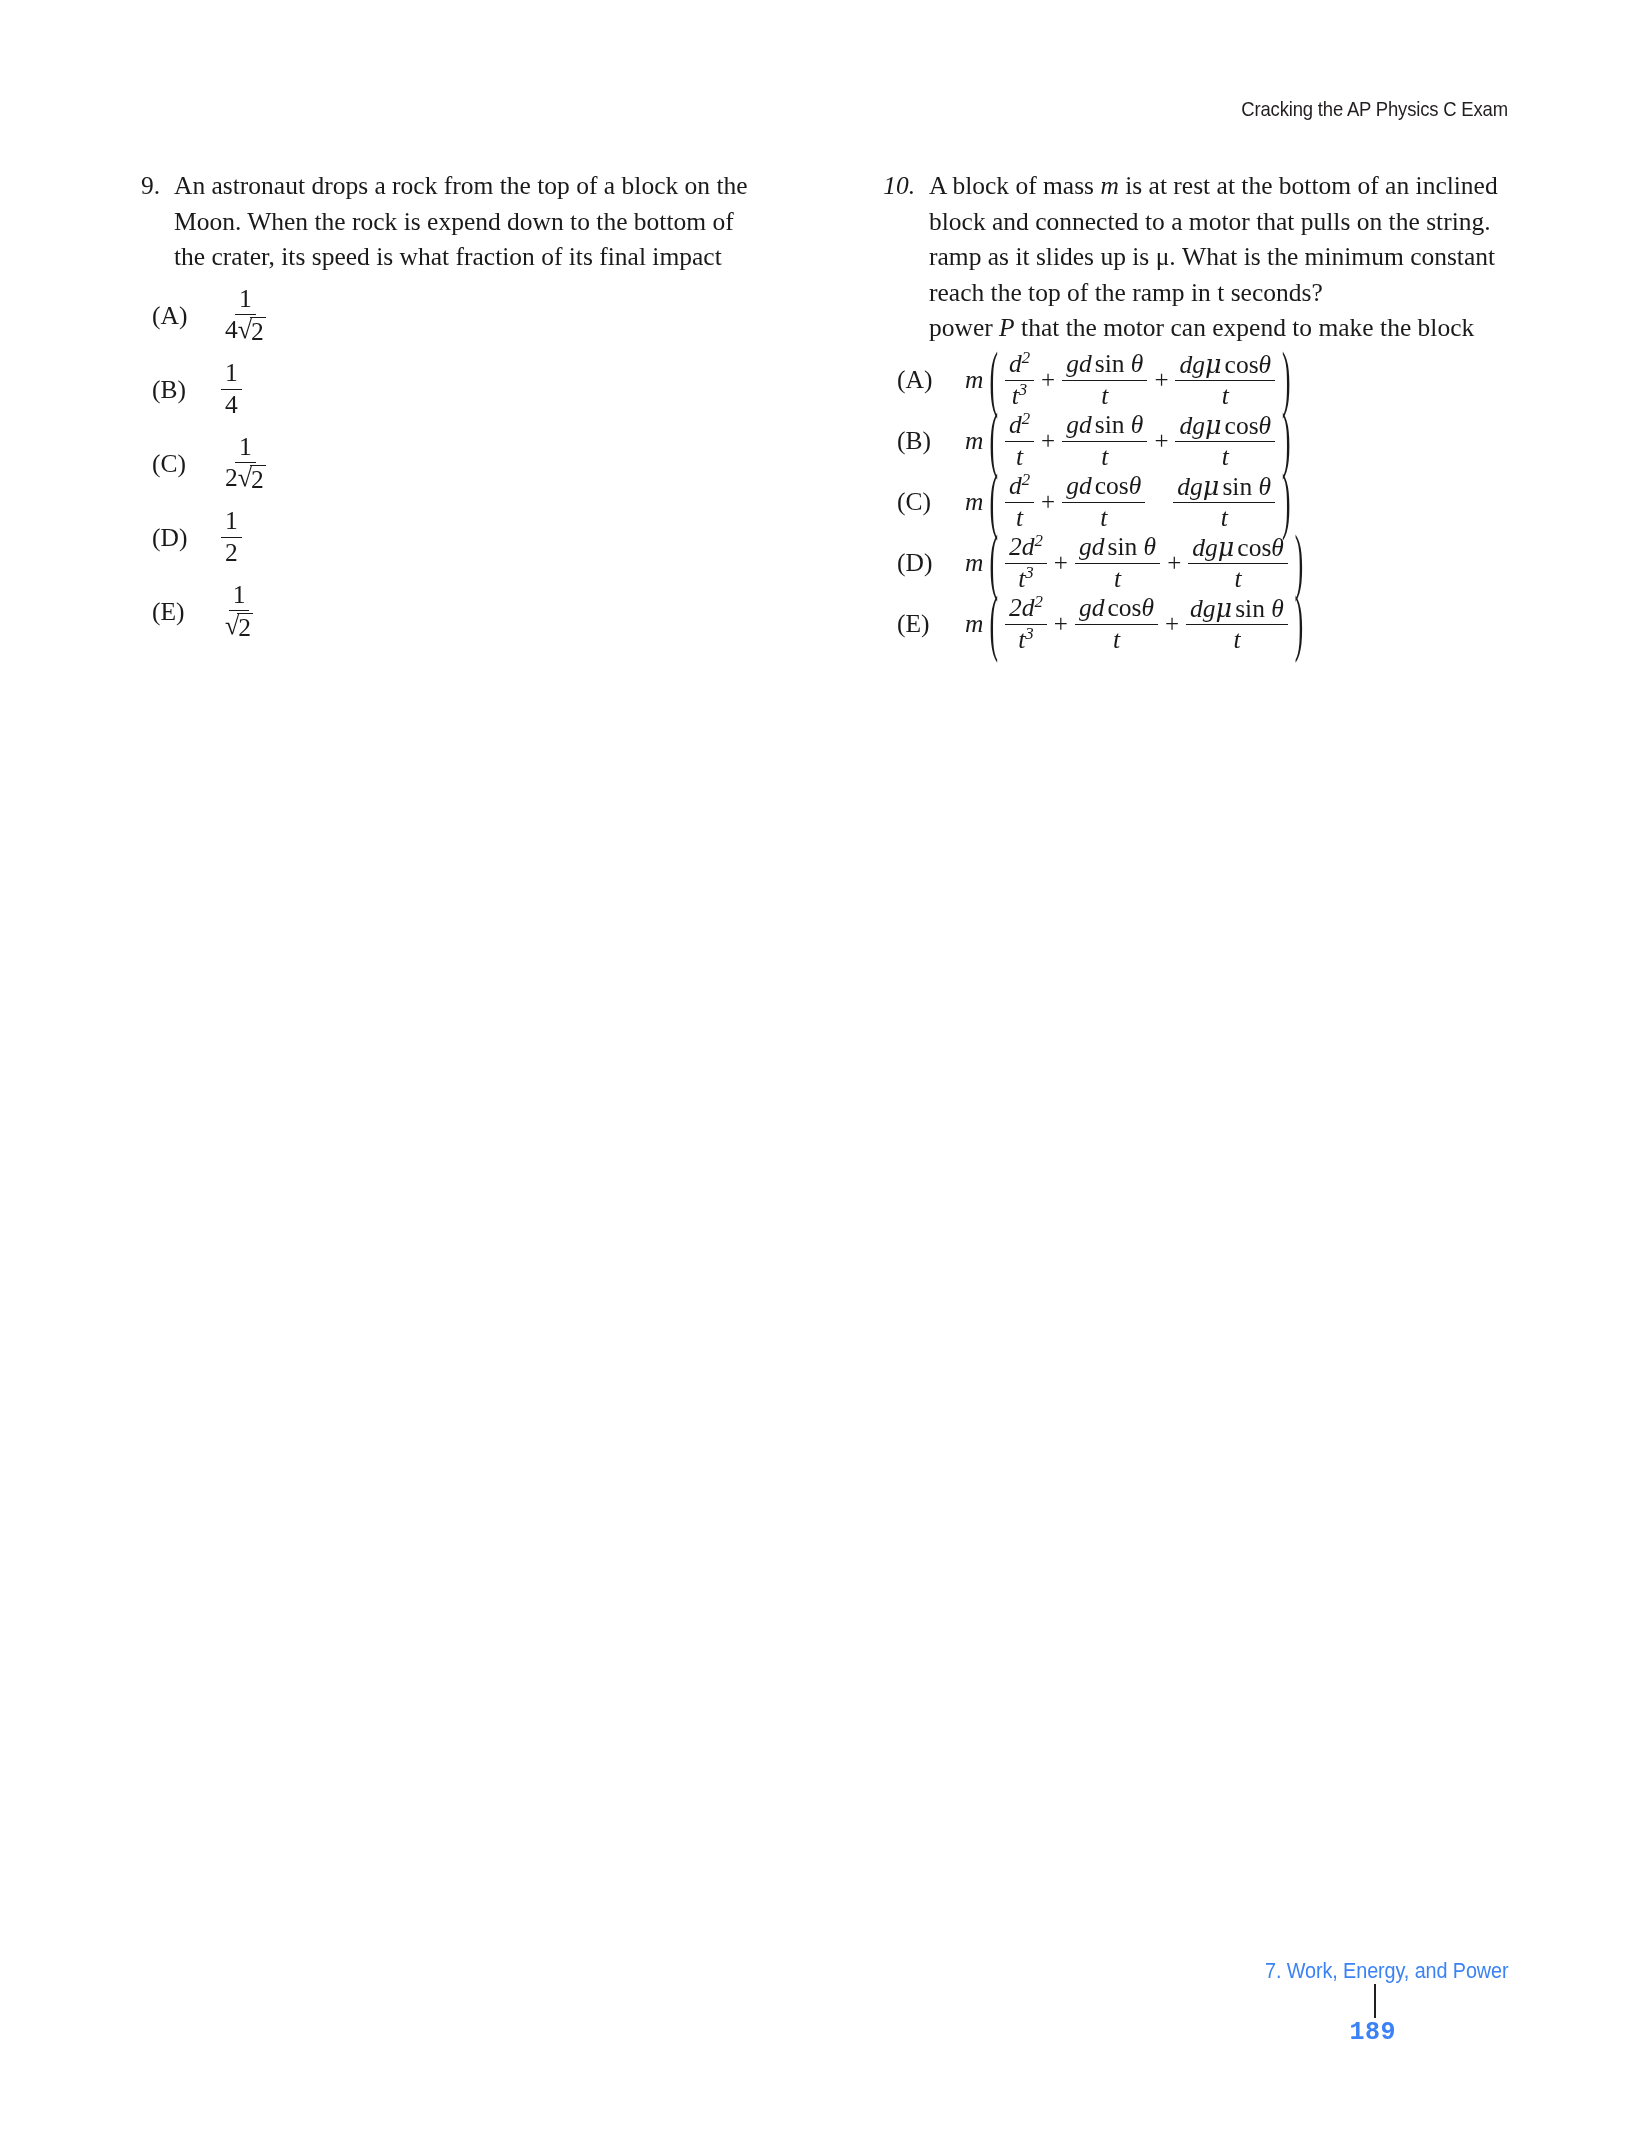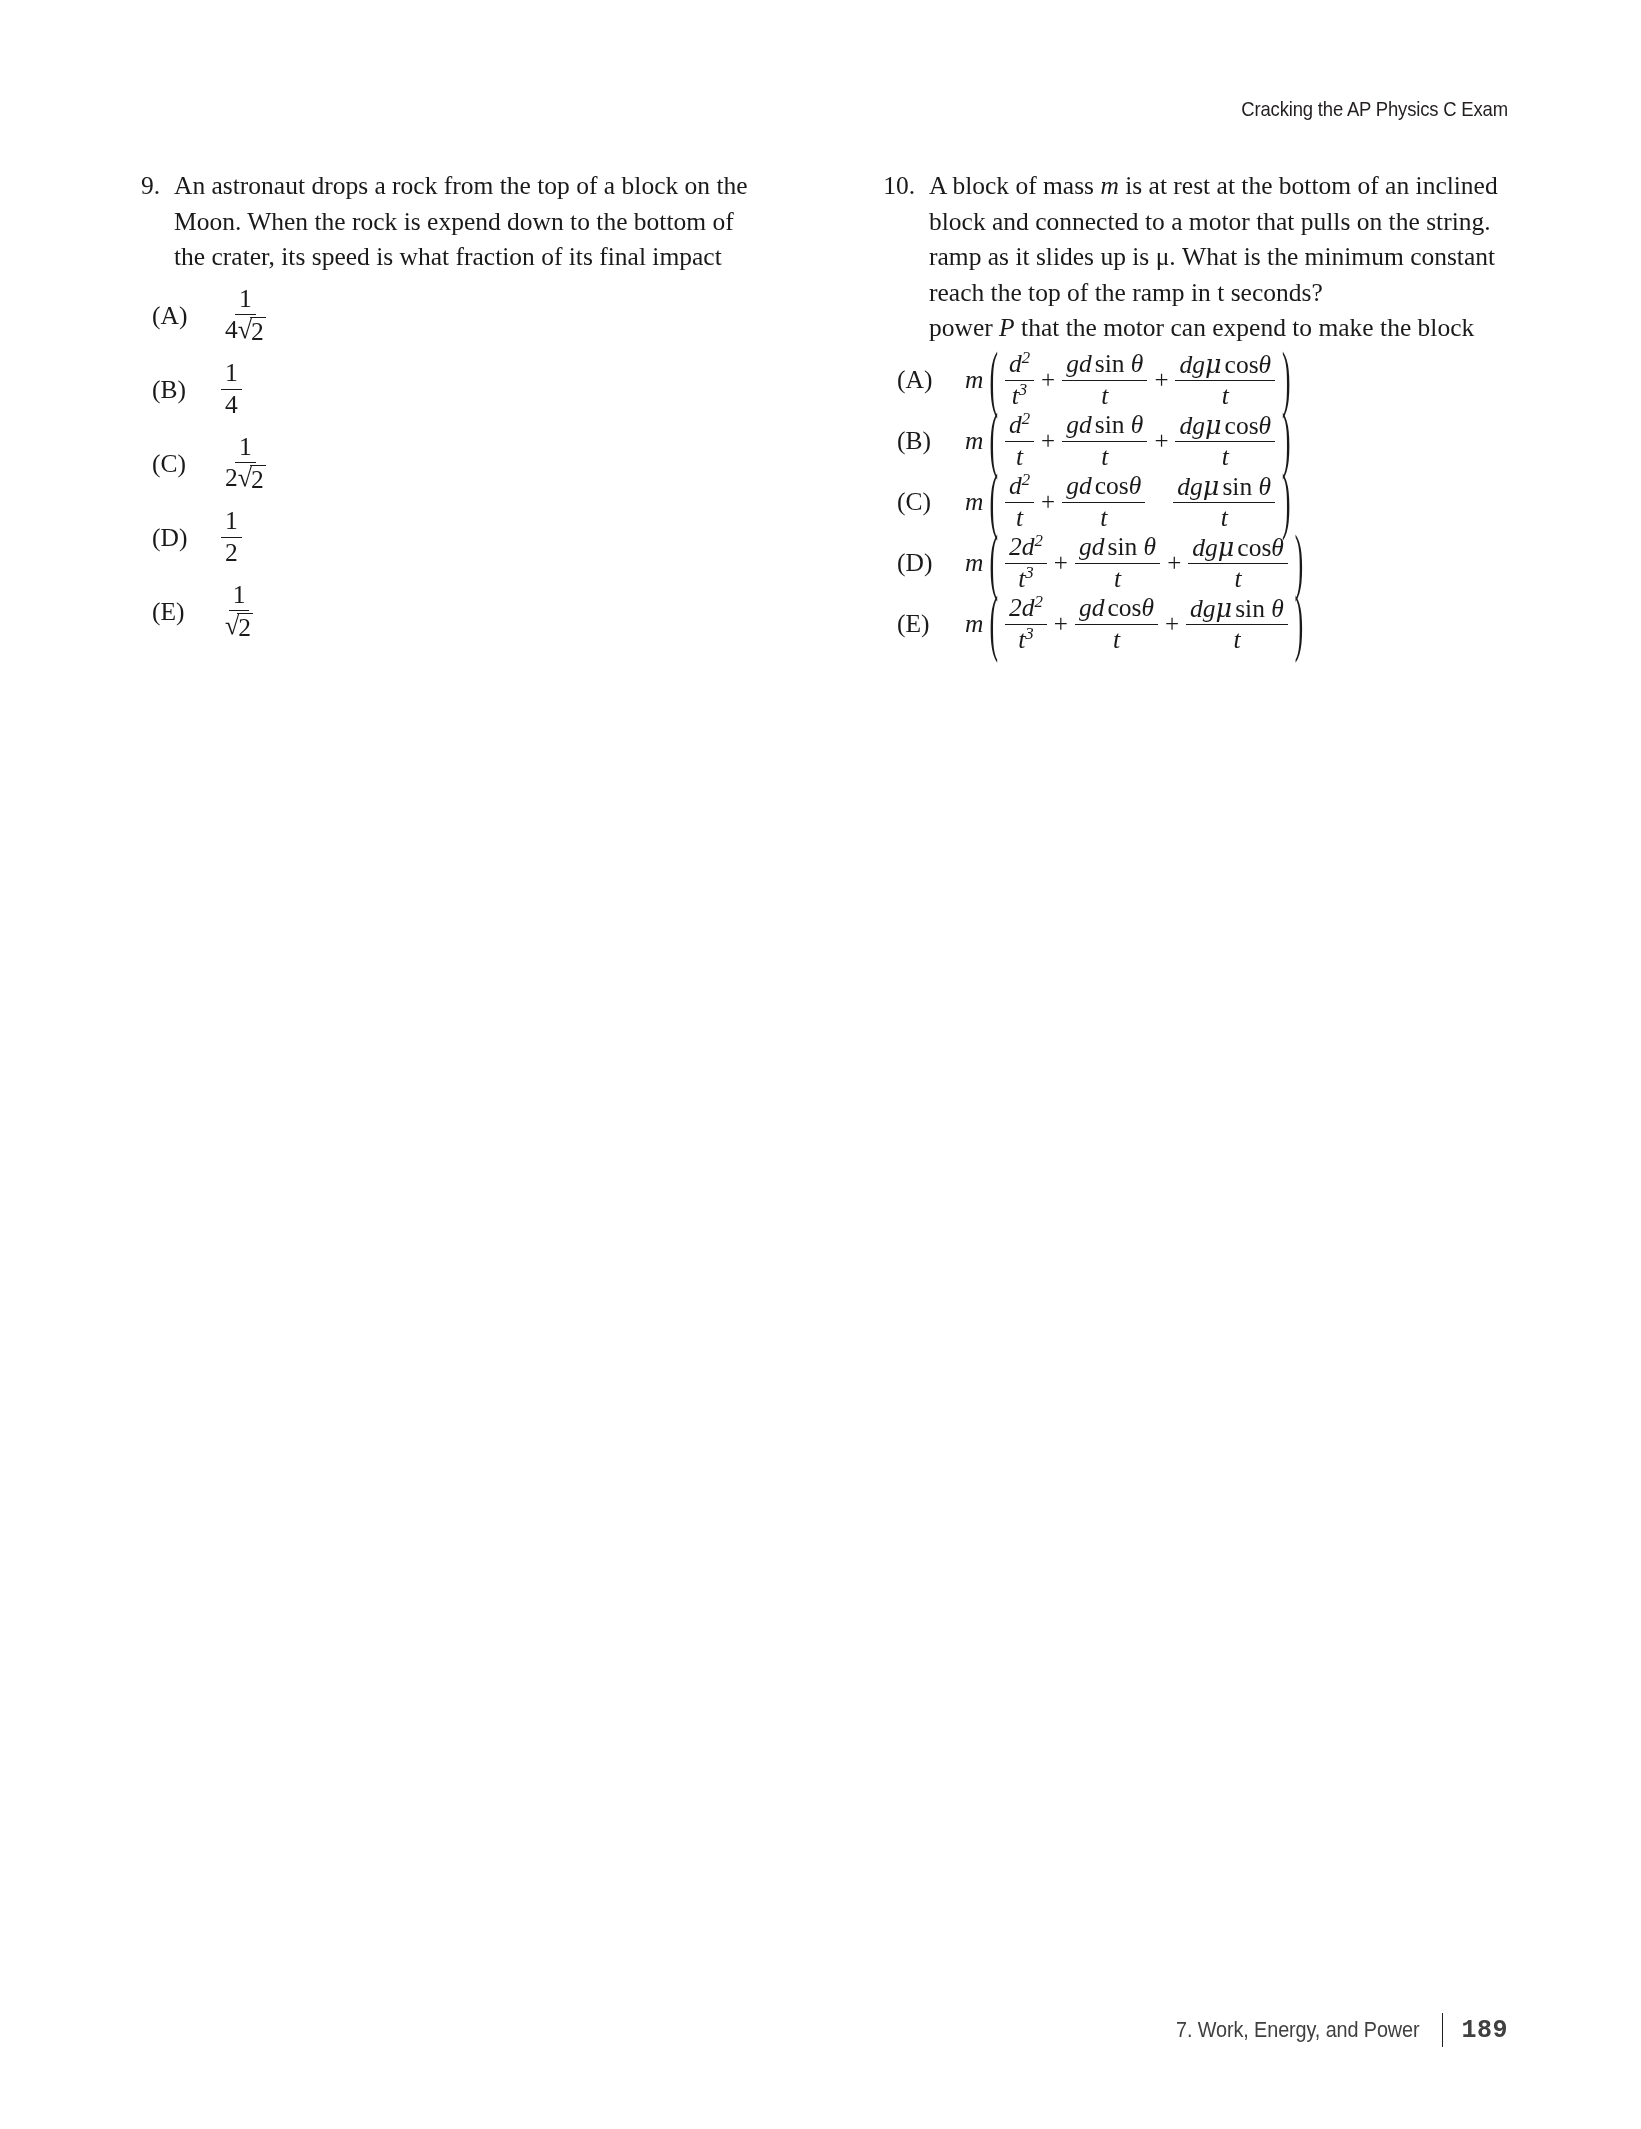--- a/index.html
+++ b/index.html
@@ -55,20 +55,21 @@
     line-height: 35.5px;
     width: 46px;
     flex: 0 0 46px;
     text-align: right;
     padding-right: 14px;
     box-sizing: border-box;
   }
   .q-num.wide {
     width: 56px;
     flex: 0 0 56px;
+    font-style: italic;
   }
   .q-stem {
     font-size: 25.5px;
     line-height: 35.5px;
     text-align: left;
     flex: 1;
   }
   .q-stem .ln { display: block; white-space: nowrap; }
 
   i.mv { font-style: italic; }
@@ -170,21 +171,22 @@
   .mu-sym { font-style: italic; font-family: "DejaVu Serif", serif; }
 
   
   .footer {
     position: absolute;
     bottom: 82px;
     right: 133px;
     display: flex;
     align-items: center;
     font-family: "Liberation Sans", sans-serif;
-    color: #404040;
+    color: #3b82f6;
+    flex-direction: column;
   }
   .footer-section {
     font-size: 22px;
     letter-spacing: -0.1px;
     transform: scaleX(0.9);
     transform-origin: right center;
     white-space: nowrap;
   }
   .footer-rule {
     width: 1.6px;

